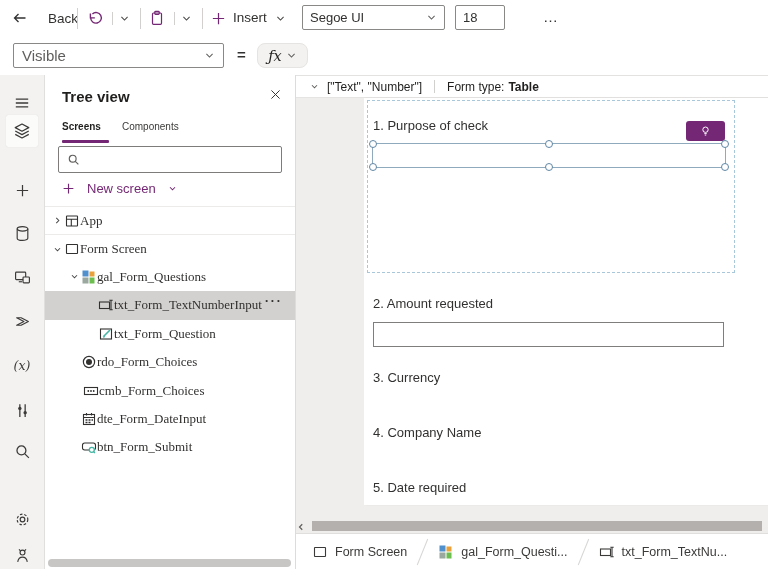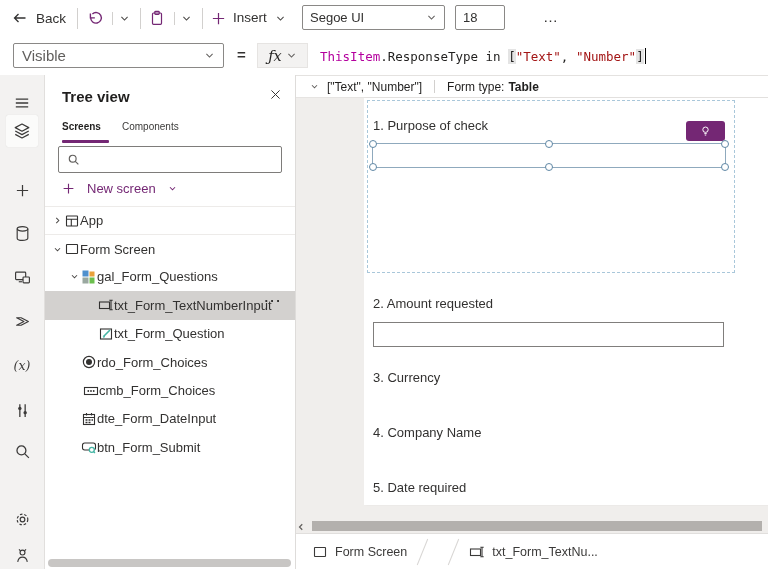--- a/index.html
+++ b/index.html
@@ -4,36 +4,36 @@
 <style>
   html,body{margin:0;padding:0;background:#fff;}
   #app{position:relative;width:768px;height:569px;overflow:hidden;
        font-family:"Liberation Sans",sans-serif;color:#323130;background:#fff;}
   .icon{display:inline-flex;align-items:center;justify-content:center;line-height:0;}
   
   .toolbar{position:absolute;left:0;top:0;width:768px;height:37px;background:#fff;border-bottom:1px solid #eceae8;}
   .toolbar .abs{position:absolute;}
   .tb-sep{position:absolute;top:8px;width:1px;height:21px;background:#d2d0ce;}
   .tb-thin{position:absolute;top:12px;width:1px;height:13px;background:#d2d0ce;}
-  .back-btn{left:12px;top:0;height:36px;display:flex;align-items:center;gap:8px;font-size:13.5px;color:#323130;cursor:pointer;}
+  .back-btn{left:12px;top:0;height:36px;display:flex;align-items:center;gap:20px;font-size:13.5px;color:#323130;cursor:pointer;}
   .purple{color:#742774;}
   .tb-ic{top:10px;cursor:pointer;}
   .tb-chev{top:13px;color:#484644;cursor:pointer;}
   .insert-lbl{top:10px;font-size:13.5px;color:#323130;cursor:pointer;}
   .combo{position:absolute;top:5px;height:25px;border:1px solid #8a8886;border-radius:2px;display:flex;align-items:center;
          padding:0 7px;font-size:13px;color:#323130;background:#fff;box-sizing:border-box;cursor:pointer;}
   .combo .icon{margin-left:auto;color:#605e5c;}
   .overflow{top:8px;font-size:15px;color:#323130;letter-spacing:1px;cursor:pointer;}
   
   .fbar{position:absolute;left:0;top:37px;width:768px;height:38px;background:#fff;border-bottom:1px solid #e4e2e0;}
   .prop-dd{position:absolute;left:13px;top:6px;width:211px;height:25px;border:1px solid #8a8886;border-radius:2px;
            display:flex;align-items:center;padding:0 8px;font-size:15px;color:#605e5c;box-sizing:border-box;cursor:pointer;background:#fff;}
   .prop-dd .icon{margin-left:auto;color:#605e5c;}
   .equals{position:absolute;left:237px;top:9px;font-size:15px;font-weight:bold;color:#323130;}
-  .fx-btn{position:absolute;left:257px;top:6px;width:51px;height:25px;background:#f3f2f1;border:1px solid #e6e4e2;border-radius:0;
+  .fx-btn{position:absolute;left:257px;top:6px;width:51px;height:25px;background:#f3f2f1;border:1px solid #e6e4e2;border-radius:8px;
           display:flex;align-items:center;justify-content:center;gap:4px;box-sizing:border-box;cursor:pointer;}
   .fx-glyph{font-family:"DejaVu Serif",serif;font-style:italic;font-size:14.5px;color:#201f1e;}
   .formula{position:absolute;left:320px;top:6px;height:26px;display:flex;align-items:center;
            font-family:"DejaVu Sans Mono","Liberation Mono",monospace;font-size:12.5px;white-space:pre;cursor:text;}
   .tok-entity{color:#b4009e;} .tok-plain{color:#201f1e;} .tok-string{color:#a31515;}
   .tok-bracket{color:#201f1e;background:#e4e4e4;}
   .caret{width:1.5px;height:16px;background:#000;margin-left:1px;}
   
   .rbar{position:absolute;left:296px;top:76px;width:472px;height:22px;background:#fff;border-bottom:1px solid #e6e4e2;
         display:flex;align-items:center;font-size:12px;color:#201f1e;box-sizing:border-box;padding-left:14px;}
@@ -50,21 +50,21 @@
   .tree-close{position:absolute;right:13px;top:13px;color:#323130;cursor:pointer;}
   .tab{position:absolute;top:46px;font-size:10px;cursor:pointer;}
   .tab.active{color:#201f1e;font-weight:bold;}
   .tab.idle{color:#3b3a39;}
   .tab-underline{position:absolute;left:17px;top:65px;width:47px;height:2.5px;background:#742774;border-radius:1px;}
   .searchbox{position:absolute;left:13px;top:71px;width:224px;height:27px;border:1px solid #7e7c7a;border-radius:2px;
              display:flex;align-items:center;padding:0 8px;gap:7px;box-sizing:border-box;color:#8a8886;}
   .searchbox input{border:none;outline:none;flex:1;font-size:12.5px;font-family:"Liberation Sans",sans-serif;color:#323130;background:transparent;}
   .newscreen{position:absolute;left:17px;top:106px;display:flex;align-items:center;gap:12px;color:#742774;font-size:13px;cursor:pointer;}
   .tree-items{position:absolute;left:0;top:131px;width:100%;}
-  .tree-row{display:flex;align-items:center;height:28.4px;font-size:13px;color:#323130;cursor:pointer;position:relative;box-sizing:border-box;}
+  .tree-row{display:flex;align-items:center;height:28.4px;font-size:13px;color:#323130;cursor:pointer;position:relative;box-sizing:border-box;font-family:Liberation Serif, serif;}
   .tree-row.topline{border-top:1px solid #edebe9;}
   .tree-row.sel{background:#d3d1cf;}
   .tree-row .chevslot{width:14px;display:inline-flex;justify-content:center;color:#484644;}
   .tree-row .more{position:absolute;right:13px;top:2px;font-weight:bold;letter-spacing:1.5px;color:#323130;}
   .tree-hscroll{position:absolute;left:3px;bottom:2px;width:243px;height:8px;background:#c8c6c4;border-radius:4px;cursor:pointer;}
   
   .canvas{position:absolute;left:296px;top:98px;width:472px;height:422px;background:#f0eeec;}
   .screen{position:absolute;left:68px;top:0;width:448px;height:407px;background:#fff;box-shadow:1px 0 2px rgba(0,0,0,.05);}
   .gal-sel{position:absolute;left:3px;top:2px;width:366px;height:171px;border:1px dashed #a9c7da;}
   .cv-label{position:absolute;left:9px;font-size:13px;color:#323130;cursor:default;}
@@ -159,21 +159,20 @@
     </div>
     <span class="equals">=</span>
     <div class="fx-btn">
       <span class="fx-glyph">ƒx</span>
       <span class="icon" style="color:#605e5c">
           <svg width="11" height="11" viewBox="0 0 16 16" fill="none" stroke="currentColor" stroke-width="1.5">
             <path d="M3.5 5.8L8 10.3l4.5-4.5"></path>
           </svg>
         </span>
     </div>
-    <div class="formula" id="formula-tokens"><span class="tok-entity">ThisItem</span><span class="tok-plain">.ResponseType</span><span class="tok-plain"> in </span><span class="tok-bracket">[</span><span class="tok-string">"Text"</span><span class="tok-plain">, </span><span class="tok-string">"Number"</span><span class="tok-bracket">]</span><span class="caret"></span></div>
   </div>
 
   <div class="rbar">
     <span class="icon chev">
         <svg width="9" height="9" viewBox="0 0 16 16" fill="none" stroke="currentColor" stroke-width="1.8">
           <path d="M3.5 5.8L8 10.3l4.5-4.5"></path>
         </svg>
       </span>
     <span>["Text", "Number"]</span>
     <span class="vsep"></span>
@@ -460,20 +459,31 @@
   <div class="bbar" id="breadcrumb">
    <span class="crumb">
         <span class="icon">
           <svg width="16" height="16" viewBox="0 0 16 16" fill="none" stroke="currentColor" stroke-width="1.1">
             <rect x="2.5" y="3.5" width="11" height="9" rx="0.5"></rect>
           </svg>
         </span>
         <span>Form Screen</span>
       </span>
       <span class="crumb-sep"></span>
+   <span class="crumb">
+        <span class="icon">
+          <svg width="16" height="16" viewBox="0 0 16 16">
+            <rect x="1.5" y="1.5" width="6" height="6" fill="#4f90cd"></rect>
+            <rect x="8.5" y="2.5" width="5" height="5" fill="#e9a23b"></rect>
+            <rect x="1.5" y="8.5" width="6" height="6" fill="#9aa8a0"></rect>
+            <rect x="8.5" y="8.5" width="5" height="6" fill="#6cbf4e"></rect>
+          </svg>
+        </span>
+        <span>gal_Form_Questi...</span>
+      </span>
       <span class="crumb-sep"></span>
    <span class="crumb">
         <span class="icon">
           <svg width="16" height="16" viewBox="0 0 16 16" fill="none" stroke="currentColor" stroke-width="1.1">
             <rect x="1.5" y="5" width="10" height="6.5"></rect>
             <path d="M13 3.2v9.6M11.3 3.2h3.4M11.3 12.8h3.4"></path>
           </svg>
         </span>
         <span>txt_Form_TextNu...</span>
       </span>

